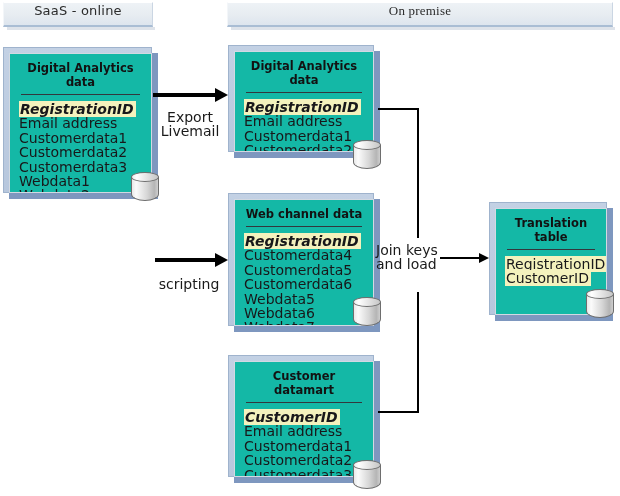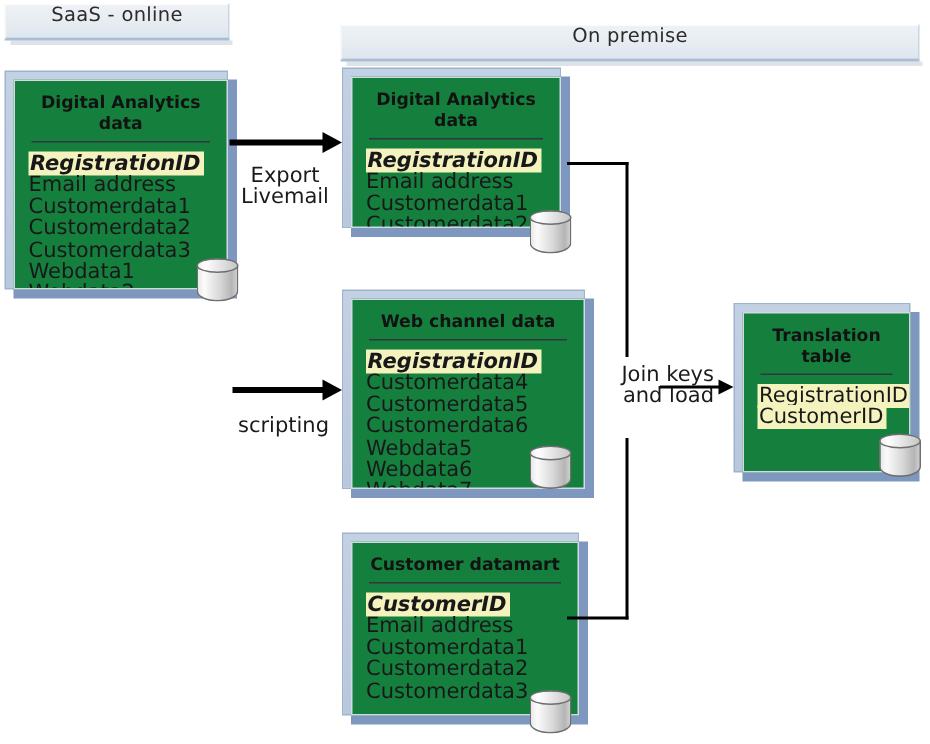--- a/index.html
+++ b/index.html
@@ -62,21 +62,21 @@
     position: absolute;
     left: 0; top: 0;
     right: 6px; bottom: 6px;
     background: linear-gradient(to bottom, #c3d1e4 0%, #b7c7dd 100%);
     border: 1px solid #9fb3cd;
     box-sizing: border-box;
   }
   .box .panel {
     position: absolute;
     left: 6px; top: 6px; right: 6px; bottom: 6px;
-    background: #15803d;
+    background: #14b8a6;
     border: 1px solid #d2d9e2;
     box-sizing: border-box;
     overflow: hidden;
   }
   .box .panel-inner {
     padding: 7px 9px 6px 9px;
   }
   .box-title {
     font-size: 11.5px;
     font-weight: bold;
@@ -174,21 +174,21 @@
 </style>
 </head>
 <body>
 
 <div id="canvas">
 
   <div class="zone-banner" style="left:3px; top:2px; width:150px; height:25px;">
     <span>SaaS - online</span>
   </div>
 
-  <div class="zone-banner" style="left:227px; top:16px; width:386px; height:25px;">
+  <div class="zone-banner" style="left:227px; top:2px; width:386px; height:25px;font-family:Liberation Serif, serif;">
     <span>On premise</span>
   </div>
 
   <div class="box" style="left:3px; top:47px; width:155px; height:152px;">
     <div class="shadow3d"></div>
     <div class="frame"></div>
     <div class="panel">
       <div class="panel-inner">
         <div class="box-title">Digital Analytics data</div>
         <div class="title-rule"></div>
@@ -225,21 +225,21 @@
           <li>Customerdata2</li>
         </ul>
       </div>
     </div>
   </div>
   <div class="db" style="left:353px; top:140px;">
     <div class="body"></div>
     <div class="top"></div>
   </div>
 
-  <div class="box" style="left:228px; top:193px; width:168px; height:139px;">
+  <div class="box" style="left:228px; top:193px; width:152px; height:139px;">
     <div class="shadow3d"></div>
     <div class="frame"></div>
     <div class="panel">
       <div class="panel-inner">
         <div class="box-title">Web channel data</div>
         <div class="title-rule"></div>
         <ul class="field-list">
           <li class="key"><span class="hl">RegistrationID</span></li>
           <li>Customerdata4</li>
           <li>Customerdata5</li>
@@ -250,21 +250,21 @@
 
         </ul>
       </div>
     </div>
   </div>
   <div class="db" style="left:353px; top:297px;">
     <div class="body"></div>
     <div class="top"></div>
   </div>
 
-  <div class="box" style="left:228px; top:355px; width:164px; height:128px;">
+  <div class="box" style="left:228px; top:355px; width:152px; height:128px;">
     <div class="shadow3d"></div>
     <div class="frame"></div>
     <div class="panel">
       <div class="panel-inner">
         <div class="box-title">Customer datamart</div>
         <div class="title-rule"></div>
         <ul class="field-list">
           <li class="key"><span class="hl">CustomerID</span></li>
           <li>Email address</li>
           <li>Customerdata1</li>
@@ -307,18 +307,18 @@
   <div class="hline" style="left:155px; top:258px; width:62px; height:4px;"></div>
   <div class="arrow-head right" style="left:215px; top:253px;"></div>
   <div class="edge-label" style="left:150px; top:277px; width:78px;text-align:center;">scripting</div>
 
   <div class="hline" style="left:378px; top:108px; width:41px; height:2px;"></div>
   <div class="vline" style="left:417px; top:108px; width:2px; height:130px;"></div>
 
   <div class="hline" style="left:378px; top:411px; width:41px; height:2px;"></div>
   <div class="vline" style="left:417px; top:292px; width:2px; height:121px;"></div>
 
-  <div class="edge-label" style="left:400px; top:243px; width:76px; text-align:right;">Join keys
+  <div class="edge-label" style="left:376px; top:243px; width:76px; text-align:left;">Join keys
 and load</div>
   <div class="hline" style="left:440px; top:257px; width:42px; height:2px;"></div>
   <div class="arrow-head right small" style="left:479px; top:253px;"></div>
 
 </div>
 
 </body></html>

